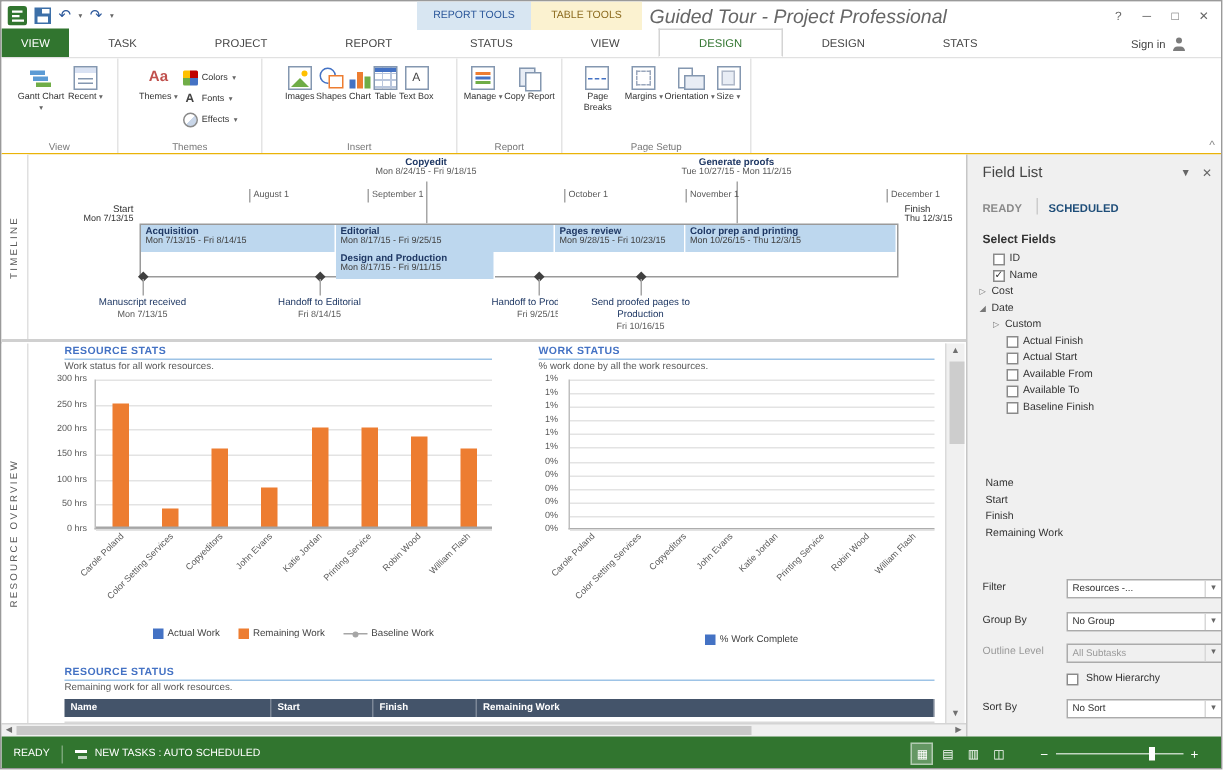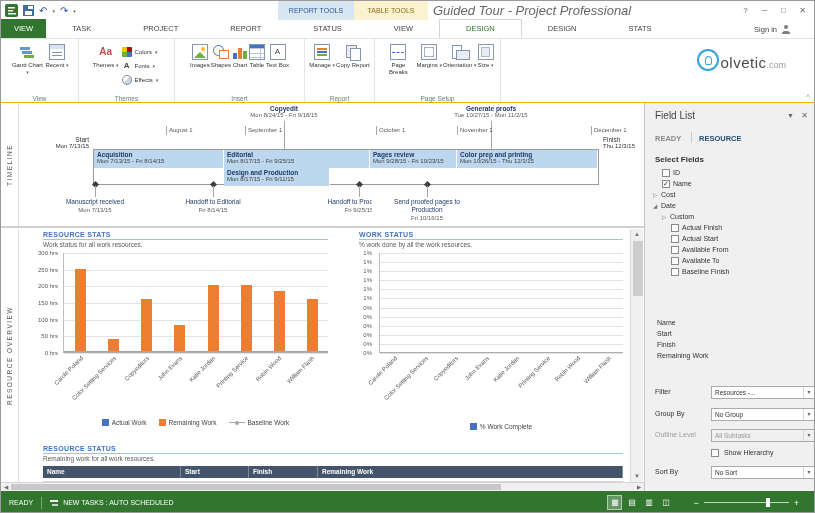--- a/index.html
+++ b/index.html
@@ -318,25 +318,20 @@
         <span class="icon16 ic-orient"></span>
         <div class="bb-label"><span>Orientation</span> <span class="caret">▾</span></div>
       </div>
       <div class="bigbtn">
         <span class="icon16 ic-size"></span>
         <div class="bb-label"><span>Size</span> <span class="caret">▾</span></div>
       </div>
       <div class="rgroup-name">Page Setup</div>
     </div>
 
-    <div id="logo">
-      <span class="bulb"></span>
-      <span class="logo-main">olvetic</span>
-      <span class="logo-suffix">.com</span>
-    </div>
     <div id="ribbon-collapse">^</div>
   </div>
 
   <div id="timeline-pane">
     <div class="pane-strip">
         <span>TIMELINE</span>
       </div>
     <div class="tl-content">
 
       <div class="tl-callout-top" style="left:165px">
@@ -547,21 +542,21 @@
     <div id="hscroll-thumb"></div>
     <div class="h-arrow" style="right:0">▶</div>
   </div>
 
   <div id="fieldlist">
     <div id="fl-title">Field List</div>
     <div id="fl-menu-caret">▼</div>
     <div id="fl-close">✕</div>
     <div id="fl-tab-tasks">READY</div>
     <div id="fl-tab-divider"></div>
-    <div id="fl-tab-resources">RESOURCE</div>
+    <div id="fl-tab-resources">SCHEDULED</div>
     <div id="fl-select-fields">Select Fields</div>
     <div id="fl-tree">
         <div class="fl-row" style="padding-left: 11px;">
           <span class="fl-check"></span>
           <span class="fl-label">ID</span>
         </div>
         <div class="fl-row" style="padding-left: 11px;">
           <span class="fl-check">✓</span>
           <span class="fl-label">Name</span>
         </div>

